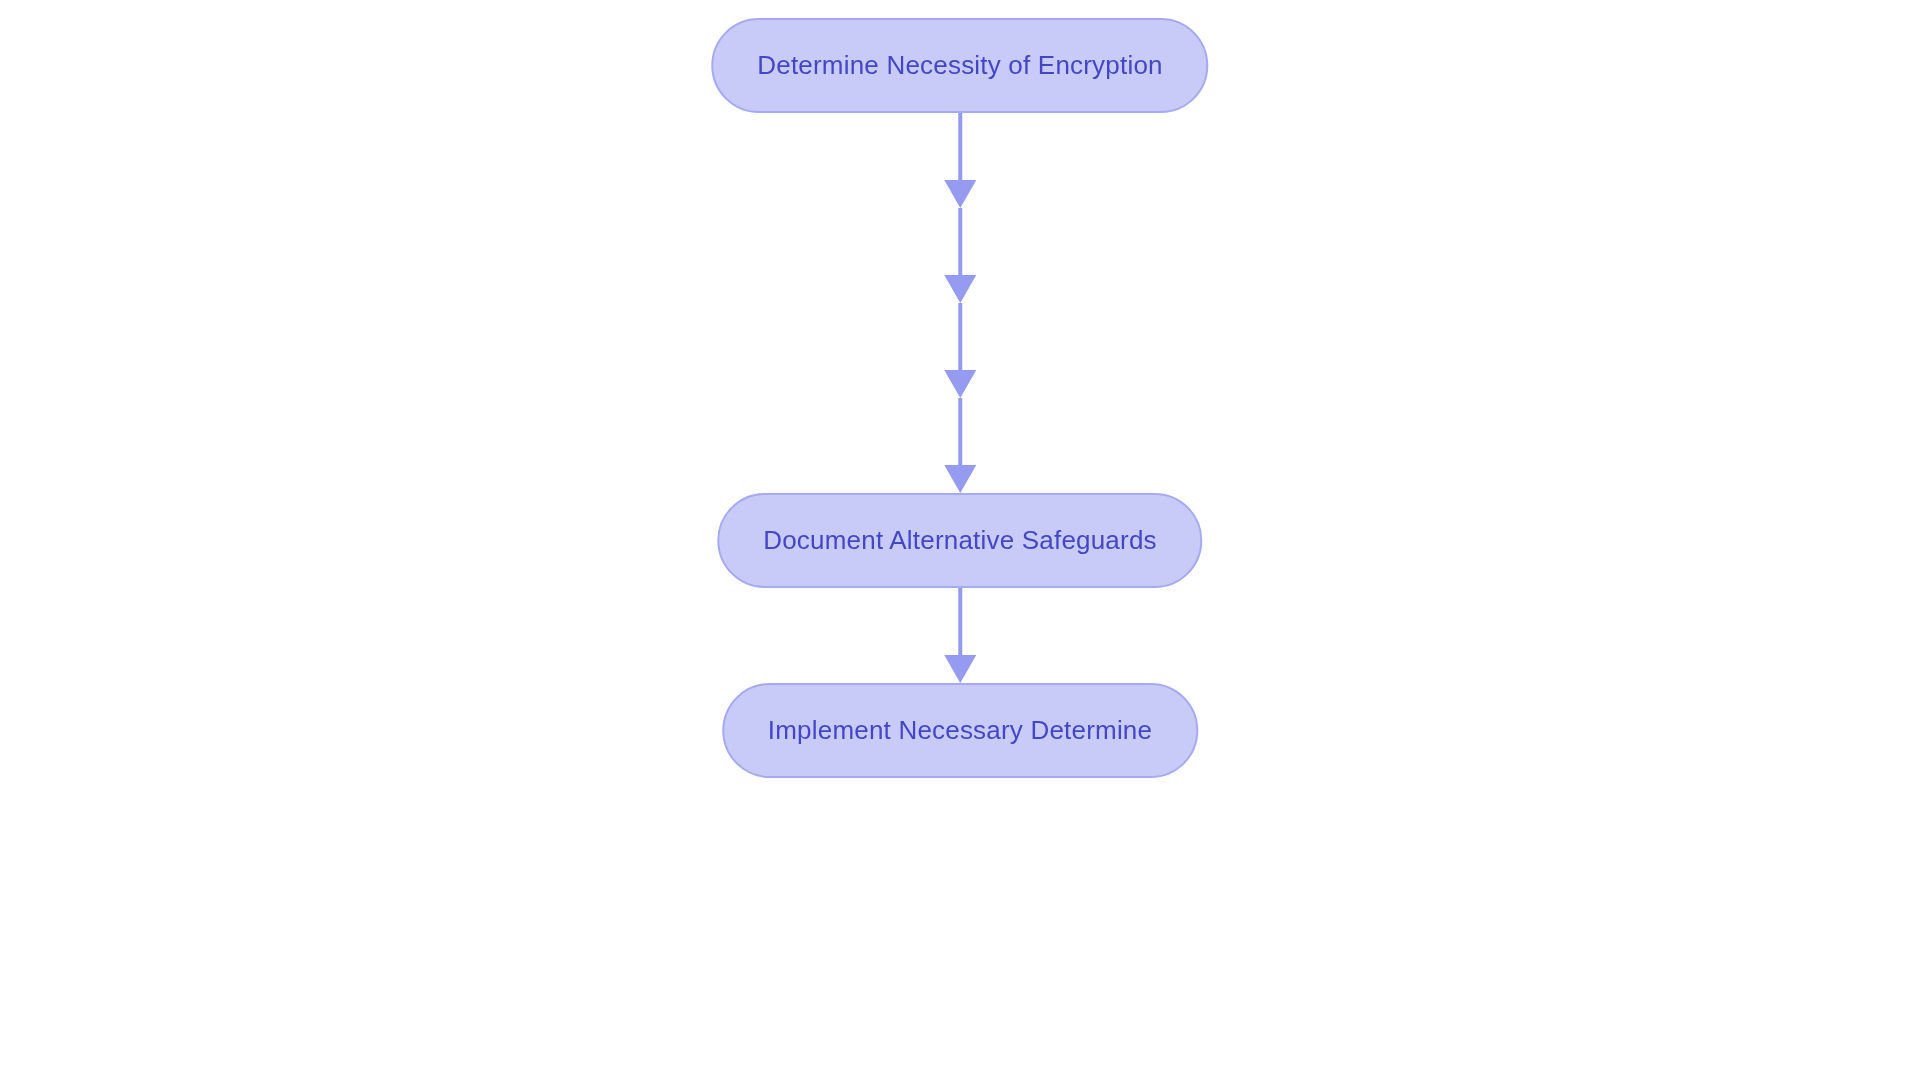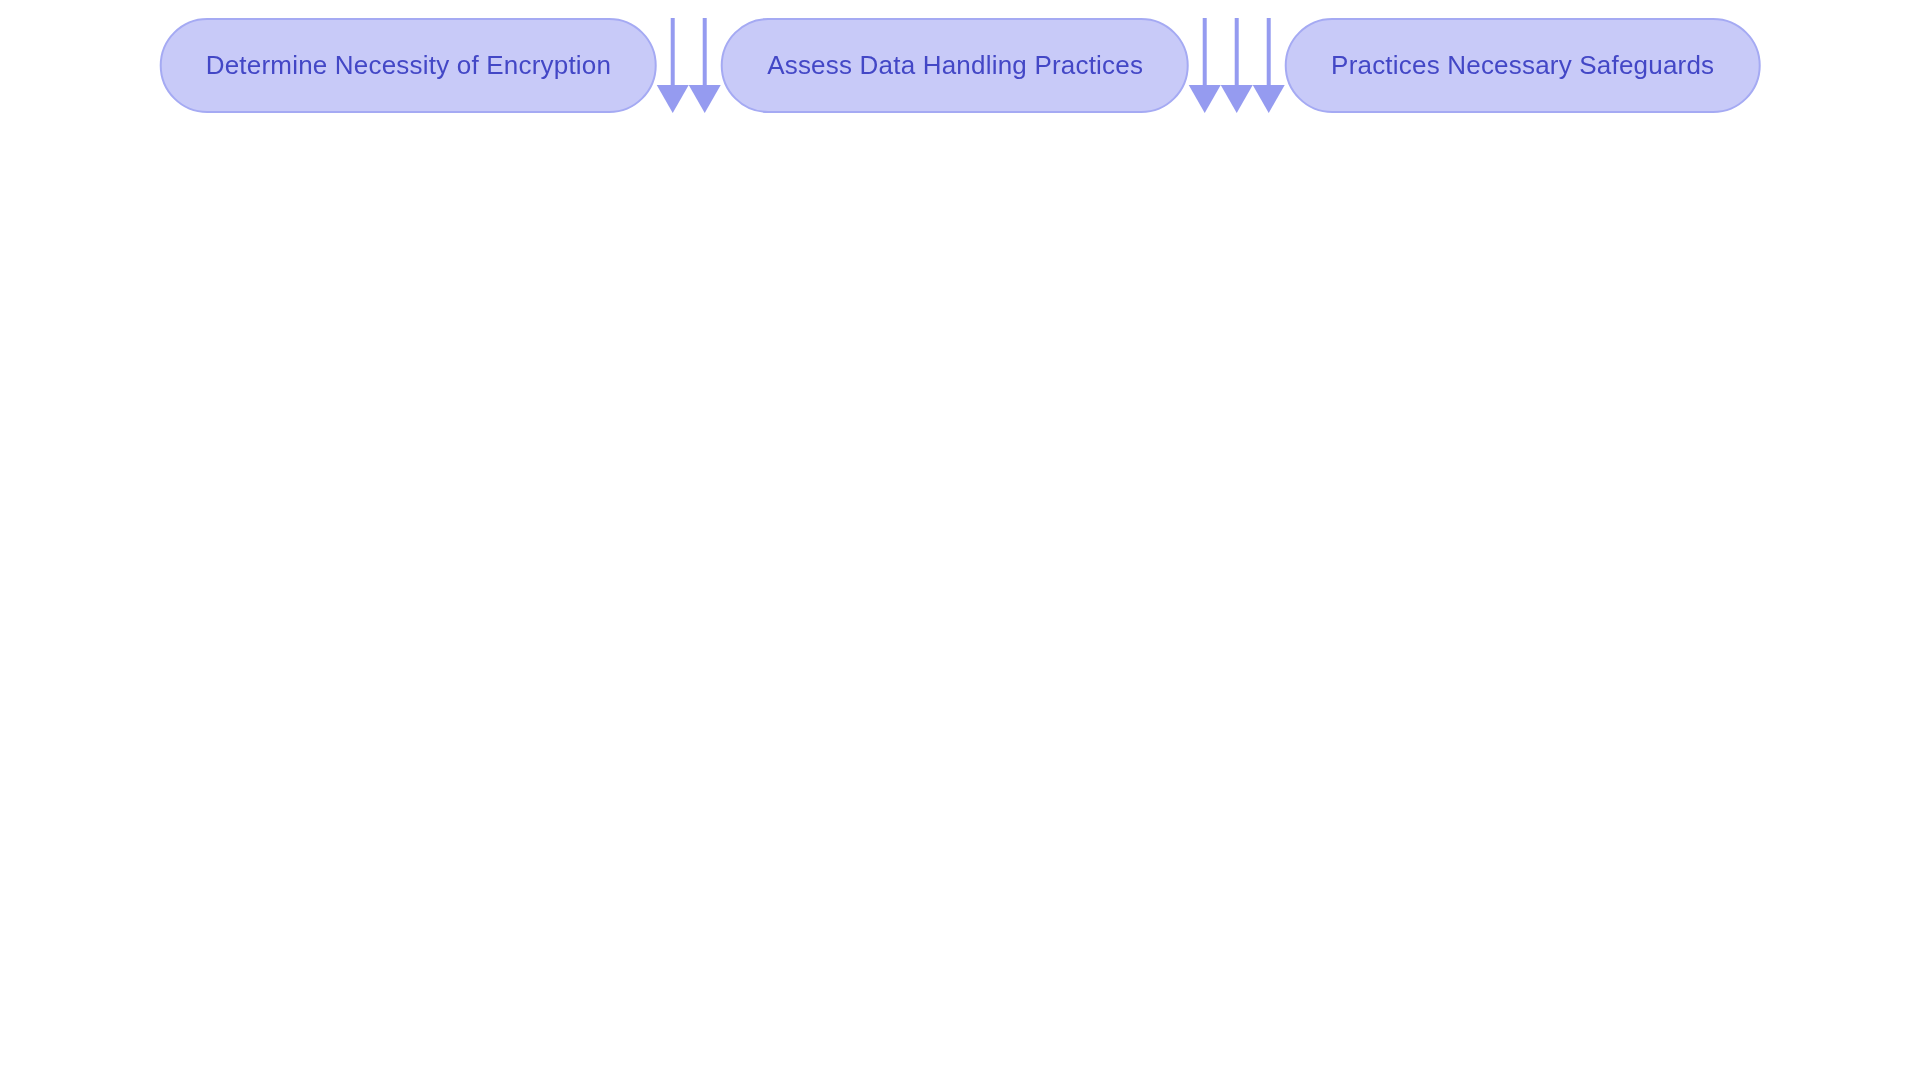--- a/index.html
+++ b/index.html
@@ -22,21 +22,21 @@
     width: 1920px;
     height: 1083px;
     background: var(--background);
   }
   .flow {
     position: absolute;
     top: 18px;
     left: 50%;
     transform: translateX(-50%);
     display: flex;
-    flex-direction: row;
+    flex-direction: column;
     align-items: center;
   }
   .node {
     height: 95px;
     padding: 0 44px;
     border-radius: 50px;
     background: var(--node-fill);
     border: 2px solid var(--node-border);
     display: flex;
     align-items: center;
@@ -82,39 +82,39 @@
       <div class="line"></div>
       <div class="head"></div>
     </div>
 
 
     <div class="connector">
       <div class="line"></div>
       <div class="head"></div>
     </div>
 
-    <div class="node">
-      <span>Assess Data Handling Practices</span>
-    </div>
-
-    <div class="connector">
-      <div class="line"></div>
-      <div class="head"></div>
-    </div>
-
 
     <div class="connector">
       <div class="line"></div>
       <div class="head"></div>
     </div>
 
 
     <div class="connector">
       <div class="line"></div>
       <div class="head"></div>
     </div>
 
     <div class="node">
-      <span>Practices Necessary Safeguards</span>
+      <span>Document Alternative Safeguards</span>
+    </div>
+
+    <div class="connector">
+      <div class="line"></div>
+      <div class="head"></div>
+    </div>
+
+    <div class="node">
+      <span>Implement Necessary Determine</span>
     </div>
 
   </div>
 </div>
 
 </body></html>

